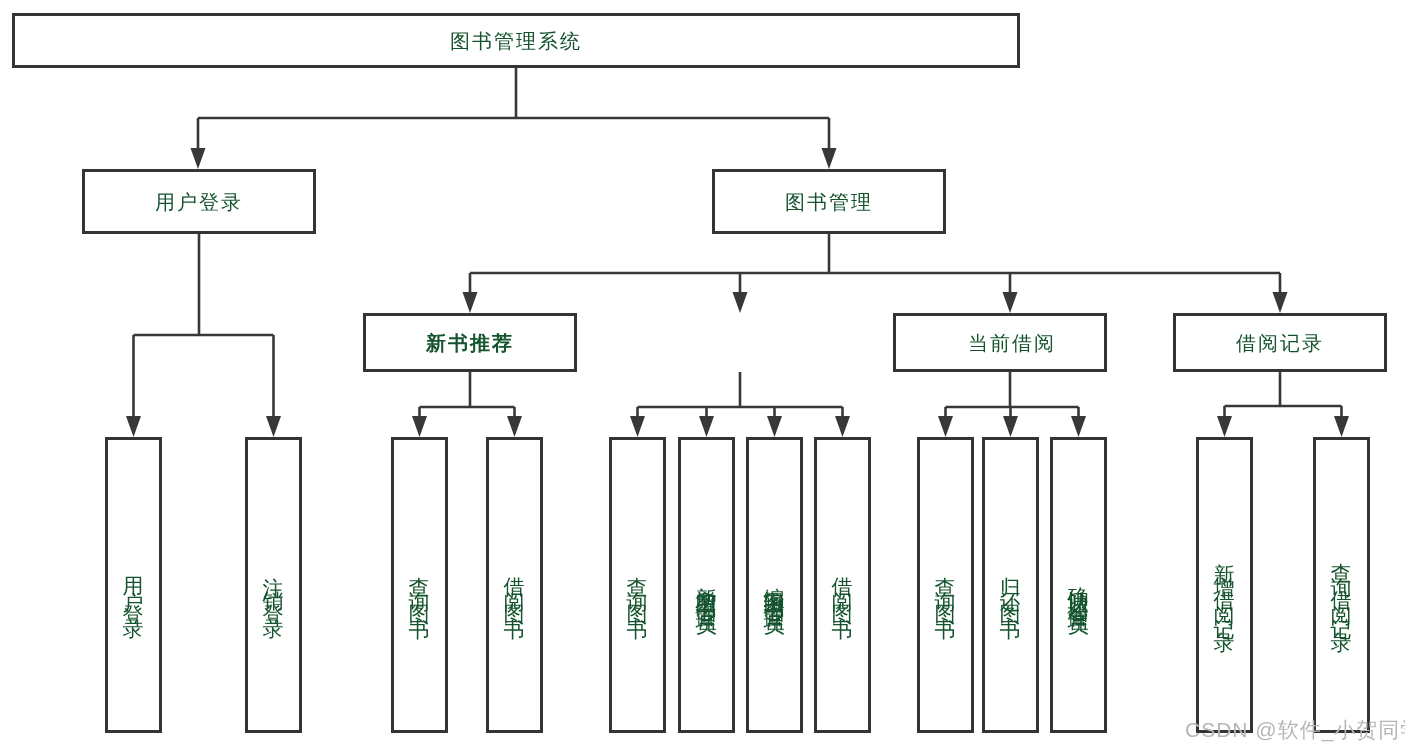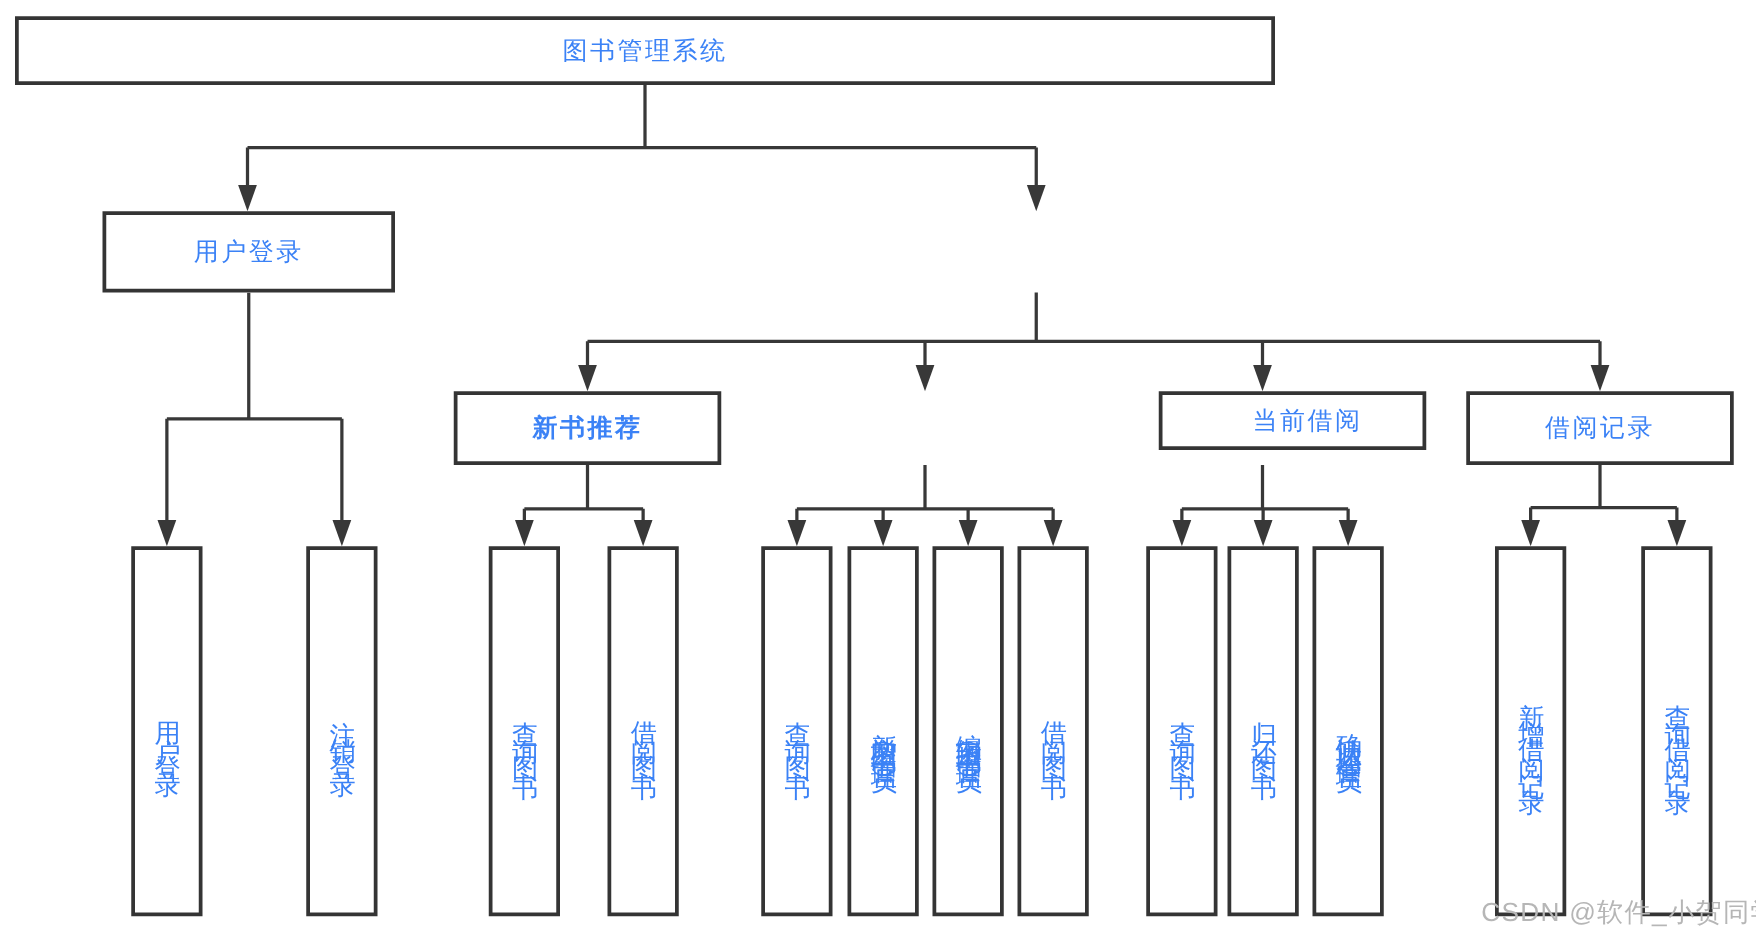--- a/index.html
+++ b/index.html
@@ -15,21 +15,21 @@
     position: absolute;
     left: 0; top: 0;
     width: 1405px; height: 747px;
     pointer-events: none;
   }
   .node {
     position: absolute;
     box-sizing: border-box;
     border: 3px solid #343434;
     background: #ffffff;
-    color: #3b82f6;
+    color: #14532d;
     display: flex;
     align-items: center;
     justify-content: center;
     text-align: center;
   }
   .hnode {
     font-size: 20px;
     letter-spacing: 2px;
     line-height: 1;
   }
@@ -42,21 +42,21 @@
   }
   .leaf.tight { letter-spacing: 4px; }
   
   .n-root  { left: 12px;   top: 13px;  width: 1008px; height: 55px; }
   
   .n-l2a   { left: 82px;   top: 169px; width: 234px;  height: 65px; }
   .n-l2b   { left: 712px;  top: 169px; width: 234px;  height: 65px; }
   
   .n-l3a   { left: 363px;  top: 313px; width: 214px;  height: 59px; font-weight: bold; }
   .n-l3b   { left: 633px;  top: 313px; width: 214px;  height: 59px; }
-  .n-l3c   { left: 927px;  top: 313px; width: 214px;  height: 47px; padding-left: 24px; }
+  .n-l3c   { left: 893px;  top: 313px; width: 214px;  height: 59px; padding-left: 24px; }
   .n-l3d   { left: 1173px; top: 313px; width: 214px;  height: 59px; }
   
   .lf   { top: 437px; width: 57px; height: 296px; }
   .lf0  { left: 105px; }
   .lf1  { left: 245px; }
   .lf2  { left: 391px; }
   .lf3  { left: 486px; }
   .lf4  { left: 609px; }
   .lf5  { left: 678px; }
   .lf6  { left: 746px; }
@@ -120,20 +120,21 @@
       <polygon points="1003,416 1018,416 1010.5,437"></polygon>
       <polygon points="1071,416 1086,416 1078.5,437"></polygon>
       <polygon points="1217,416 1232,416 1224.5,437"></polygon>
       <polygon points="1334,416 1349,416 1341.5,437"></polygon>
     </g>
   </svg>
 
   <div class="node hnode n-root">图书管理系统</div>
 
   <div class="node hnode n-l2a">用户登录</div>
+  <div class="node hnode n-l2b">图书管理</div>
 
   <div class="node hnode n-l3a">新书推荐</div>
   <div class="node hnode n-l3c">当前借阅</div>
   <div class="node hnode n-l3d">借阅记录</div>
 
   <div class="node leaf lf lf0">用户登录</div>
   <div class="node leaf lf lf1">注销登录</div>
   <div class="node leaf lf lf2">查询图书</div>
   <div class="node leaf lf lf3">借阅图书</div>
   <div class="node leaf lf lf4">查询图书</div>

